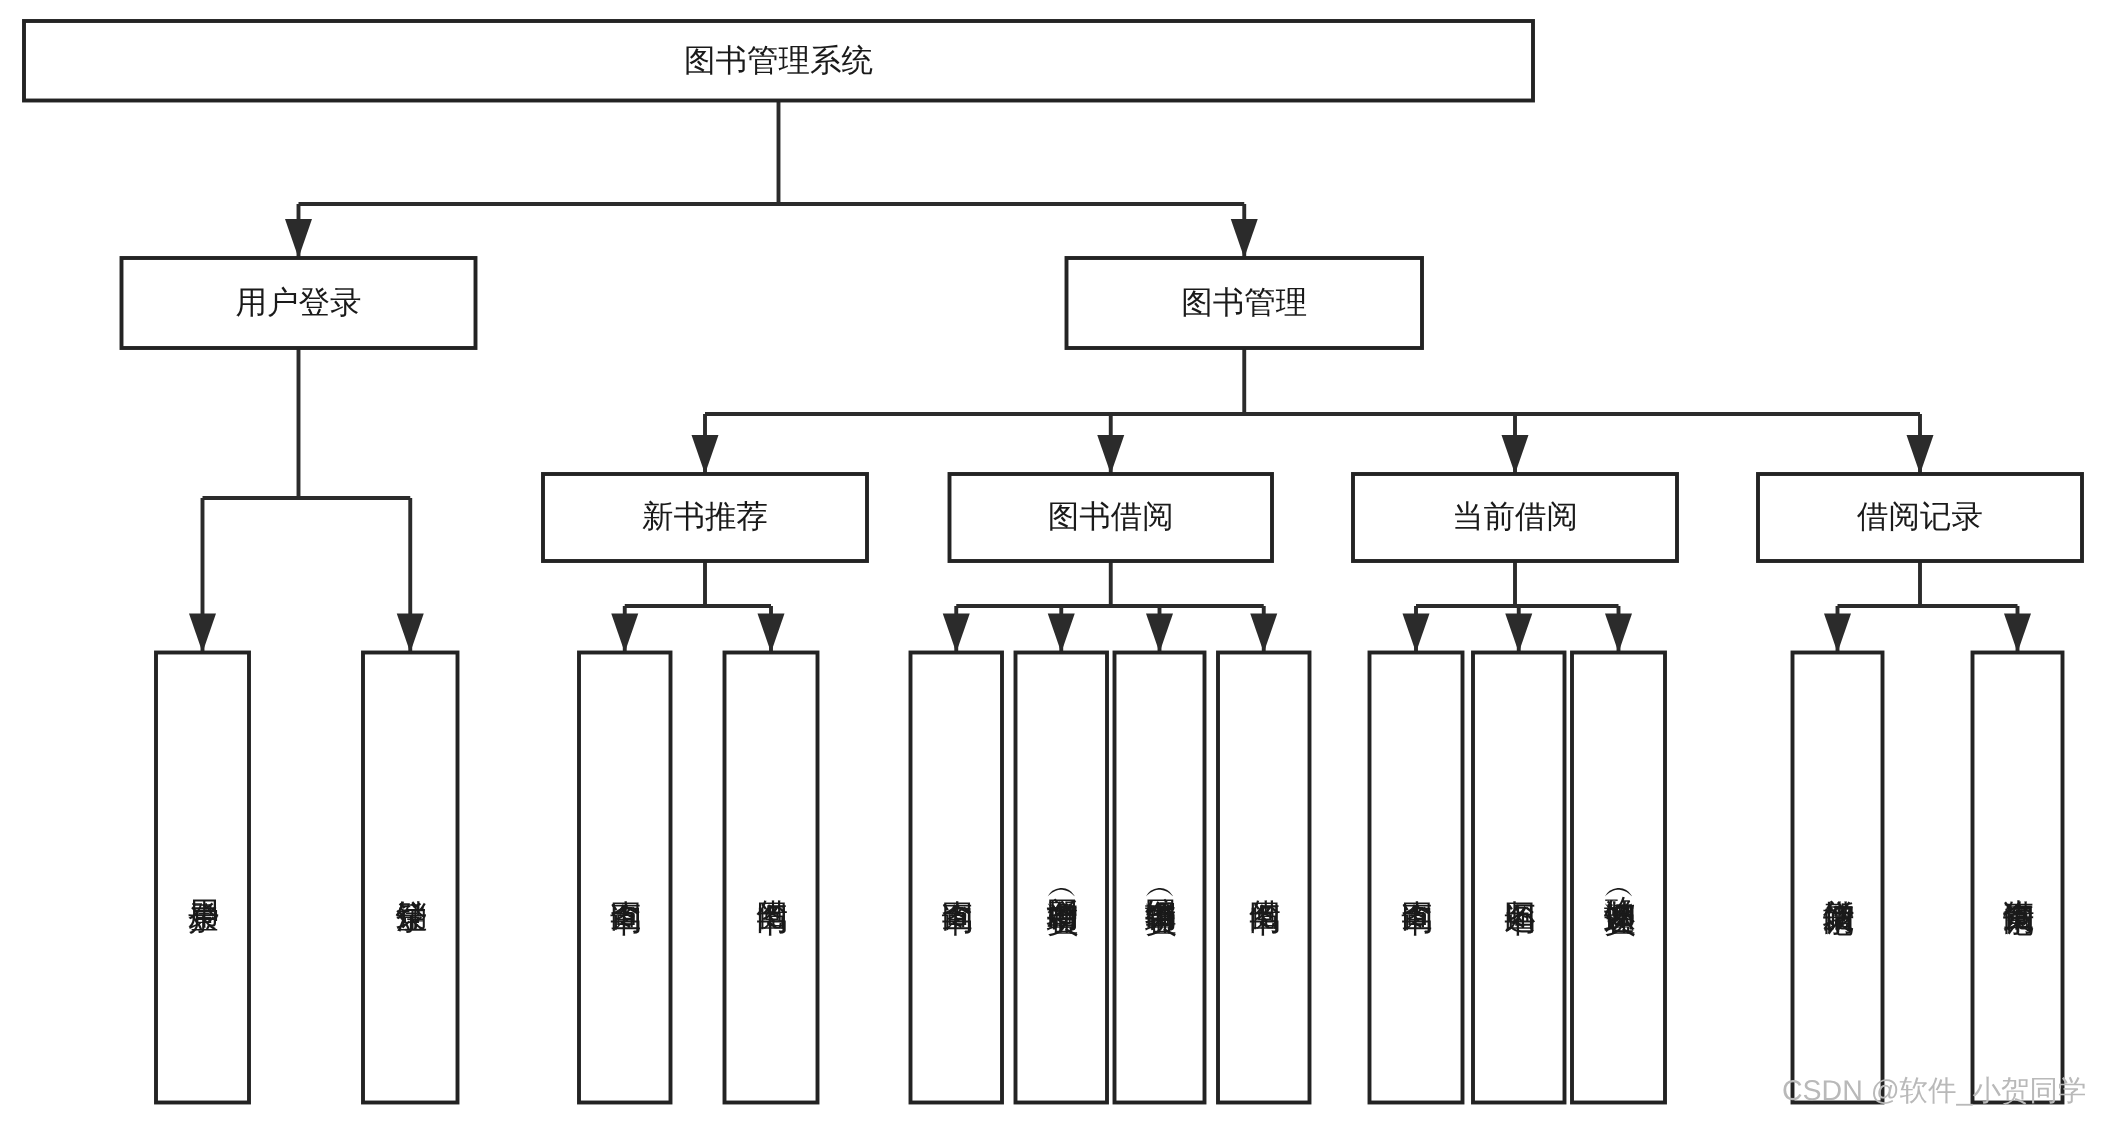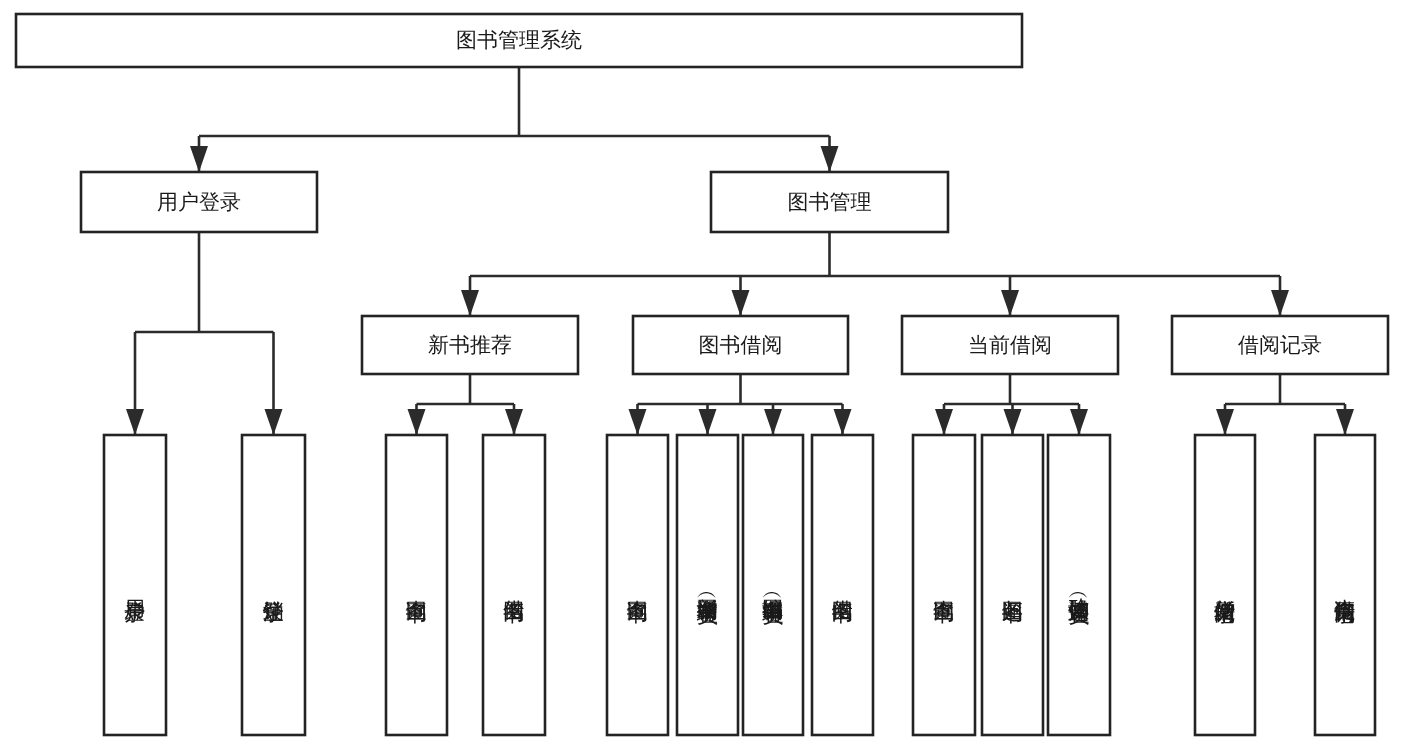--- a/index.html
+++ b/index.html
@@ -177,14 +177,15 @@
       <div class="node-label-v" style="left: 677px; top: 435px; width: 61px; height: 300px;">新增图书（管理员）</div>
       <div class="node-label-v" style="left: 743px; top: 435px; width: 60px; height: 300px;">编辑图书（管理员）</div>
       <div class="node-label-v" style="left: 812px; top: 435px; width: 61px; height: 300px;">借阅图书</div>
       <div class="node-label-v" style="left: 913px; top: 435px; width: 62px; height: 300px;">查询图书</div>
       <div class="node-label-v" style="left: 982px; top: 435px; width: 61px; height: 300px;">归还图书</div>
       <div class="node-label-v" style="left: 1048px; top: 435px; width: 62px; height: 300px;">确认归还（管理员）</div>
       <div class="node-label-v" style="left: 1195px; top: 435px; width: 60px; height: 300px;">新增借阅记录</div>
       <div class="node-label-v" style="left: 1315px; top: 435px; width: 60px; height: 300px;">查询借阅记录</div>
     </div>
 
+  <div class="watermark">CSDN @软件_小贺同学</div>
 
 </div>
 
 </body></html>

